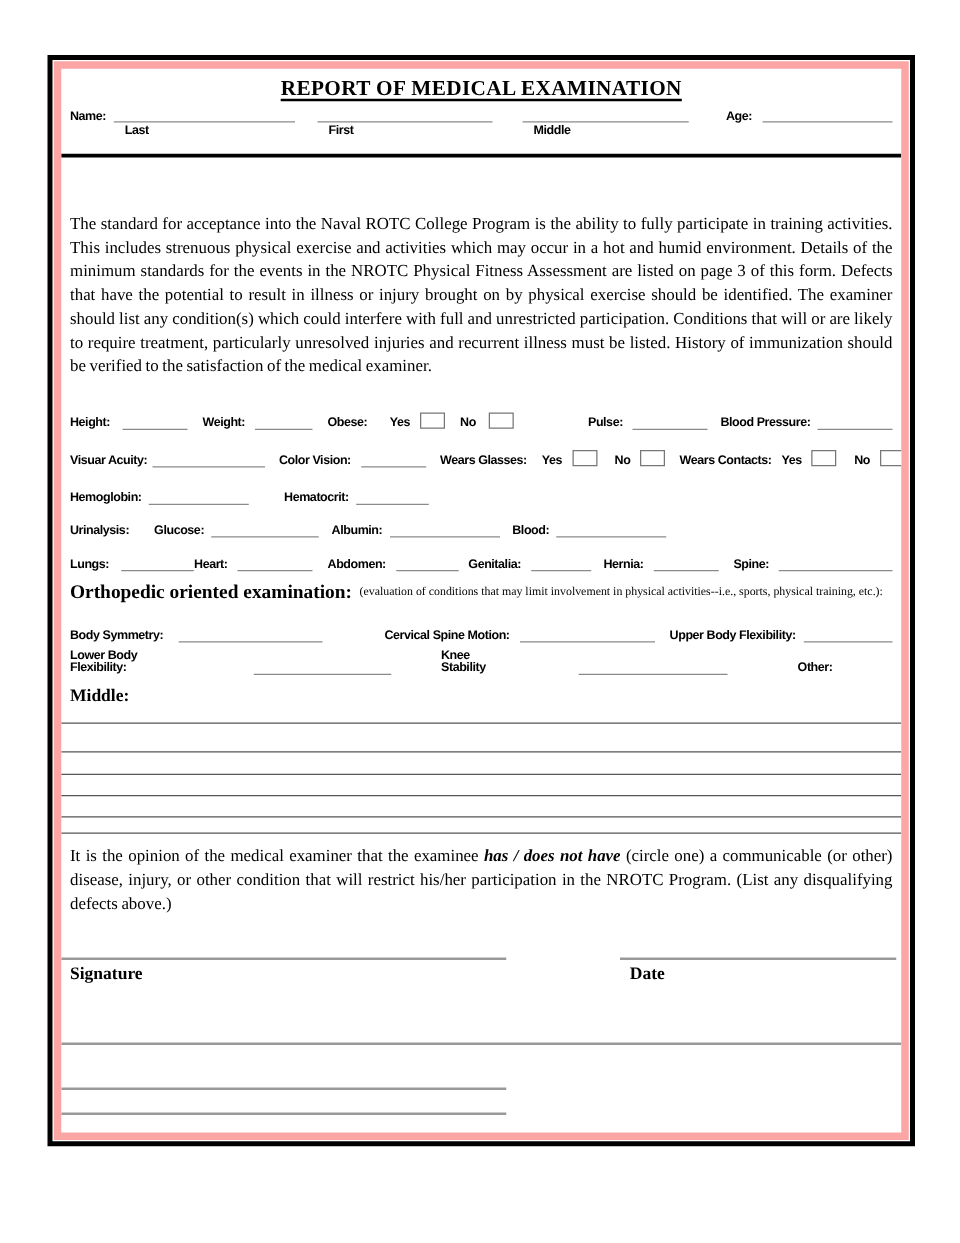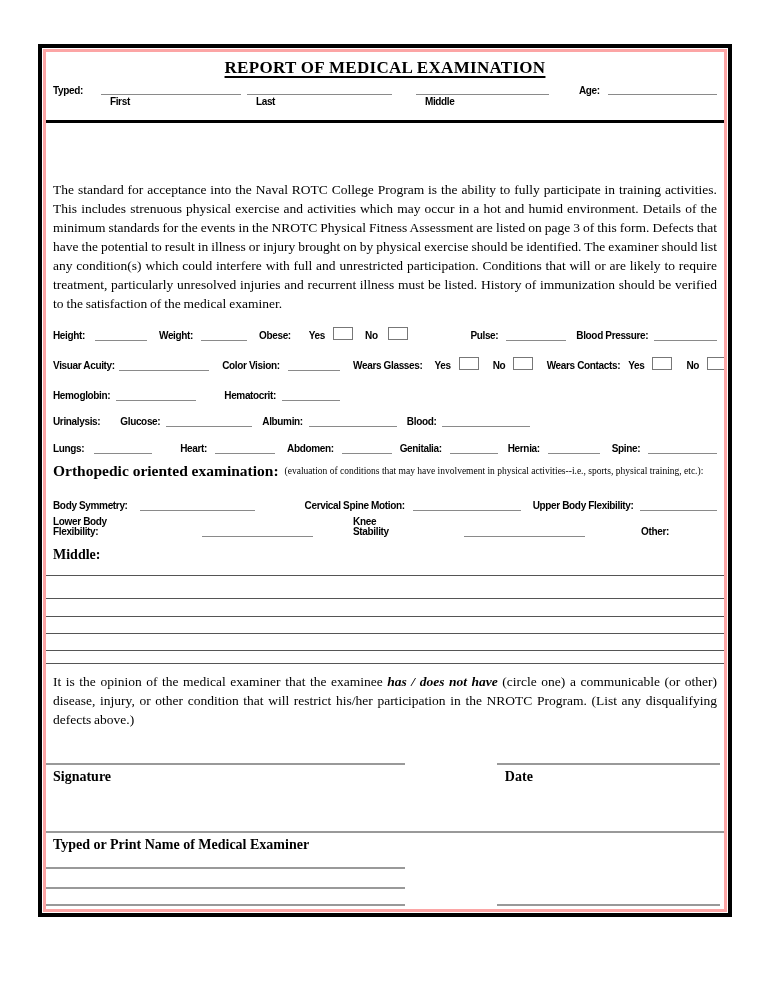--- a/index.html
+++ b/index.html
@@ -1,37 +1,37 @@
 <!DOCTYPE html>
 <html><head>
 <meta charset="utf-8">
 <style>
   html,body{margin:0;padding:0;background:#ffffff;}
   .page{position:relative;width:768px;height:994px;background:#ffffff;font-family:"Liberation Serif",serif;color:#000;}
   .form-outer{position:absolute;left:38px;top:44px;width:686px;height:865px;border:4px solid #000;background:#fff;}
-  .form-inner{position:absolute;left:1px;top:1px;right:1px;bottom:1px;border:3px solid #fca5a5;overflow:hidden;}
+  .form-inner{position:absolute;left:1px;top:1px;right:1px;bottom:1px;border:6px solid #fca5a5;overflow:hidden;}
 
   
   .hdr{position:relative;height:62px;border-bottom:3px solid #000;}
   .title{margin:6px 0 0 0;text-align:center;font-size:17px;font-weight:bold;letter-spacing:.3px;
          text-decoration:underline;text-decoration-thickness:2px;text-underline-offset:3px;}
   .name-row{display:flex;align-items:flex-start;padding:4px 7px 0 7px;}
   .flabel{font-family:"Liberation Sans",sans-serif;font-weight:bold;font-size:10px;letter-spacing:-.35px;line-height:1;}
   .nr-label{margin-top:4px;}
   .nr-field{display:flex;flex-direction:column;}
   .nr-line{height:12px;border-bottom:1.2px solid #8a8a8a;}
   .nr-sub{padding:2px 0 0 9px;}
   .grow{flex:1;}
 
   
   .main{position:relative;height:794px;}
   .h2{position:absolute;top:10px;left:0;right:0;text-align:center;font-size:14px;font-weight:bold;
       text-decoration:underline;text-decoration-thickness:2px;text-underline-offset:2px;margin:0;}
   .para{position:absolute;left:7px;right:7px;margin:0;font-size:13.5px;line-height:19px;text-align:justify;word-spacing:-.5px;}
-  .p-instr{top:57px;}
+  .p-instr{top:43px;}
   .p-opinion{top:549px;}
   .bi{font-weight:bold;font-style:italic;}
 
   .frow{position:absolute;left:7px;right:7px;display:flex;align-items:flex-end;height:16px;}
   .fline{height:12px;border-bottom:1.2px solid #8a8a8a;}
   .cbox{width:20px;height:13px;border:1.5px solid #777;background:#fff;margin-bottom:1px;box-sizing:border-box;}
   .sp{flex:1;min-width:6px;}
 
   .ortho-row{position:absolute;left:7px;right:7px;top:340px;display:flex;align-items:flex-end;}
   .ortho-h{font-size:15.5px;font-weight:bold;line-height:1;}
@@ -51,28 +51,28 @@
 </head>
 <body>
 
 <div class="page">
   <div class="form-outer">
     <div class="form-inner">
 
       <div class="hdr">
         <div class="title">REPORT OF MEDICAL EXAMINATION</div>
         <div class="name-row">
-          <span class="flabel nr-label">Typed:</span>
+          <span class="flabel nr-label">Name:</span>
+          <span class="nr-field" style="margin-left:6px;width:145px;">
+            <span class="nr-line"></span>
+            <span class="flabel nr-sub">Last</span>
+          </span>
           <span class="nr-field" style="margin-left:18px;width:140px;">
             <span class="nr-line"></span>
             <span class="flabel nr-sub">First</span>
-          </span>
-          <span class="nr-field" style="margin-left:6px;width:145px;">
-            <span class="nr-line"></span>
-            <span class="flabel nr-sub">Last</span>
           </span>
           <span class="nr-field" style="margin-left:24px;width:133px;">
             <span class="nr-line"></span>
             <span class="flabel nr-sub">Middle</span>
           </span>
           <span class="flabel nr-label" style="margin-left:30px;">Age:</span>
           <span class="nr-field grow" style="margin-left:8px;">
             <span class="nr-line"></span>
           </span>
         </div>
@@ -132,35 +132,35 @@
         <div class="frow" style="top:262px;">
           <span class="flabel">Hemoglobin:</span>
           <span class="fline" style="width:80px;margin-left:6px;"></span>
           <span class="flabel" style="margin-left:28px;">Hematocrit:</span>
           <span class="fline" style="width:58px;margin-left:6px;"></span>
         </div>
 
         <div class="frow" style="top:315px;justify-content:flex-end;">
           <span class="flabel">Lungs:</span>
           <span class="fline" style="width:58px;margin-left:10px;"></span>
-          <span class="flabel" style="margin-left:28px;">Heart:</span>
+          <span class="flabel" style="margin-left:0;">Heart:</span>
           <span class="fline" style="width:60px;margin-left:8px;"></span>
           <span class="flabel" style="margin-left:12px;">Abdomen:</span>
           <span class="fline" style="width:50px;margin-left:8px;"></span>
           <span class="flabel" style="margin-left:8px;">Genitalia:</span>
           <span class="fline" style="width:48px;margin-left:8px;"></span>
           <span class="flabel" style="margin-left:10px;">Hernia:</span>
           <span class="fline" style="width:52px;margin-left:8px;"></span>
           <span class="flabel" style="margin-left:12px;">Spine:</span>
           <span class="fline grow" style="margin-left:8px;"></span>
         </div>
 
         <div class="ortho-row">
           <span class="ortho-h">Orthopedic oriented examination:</span>
-          <span class="ortho-note">(evaluation of conditions that may have involvement in physical activities--i.e., sports, physical training, etc.):</span>
+          <span class="ortho-note">(evaluation of conditions that may limit involvement in physical activities--i.e., sports, physical training, etc.):</span>
         </div>
 
         <div class="frow" style="top:372px;">
           <span class="flabel">Body Symmetry:</span>
           <span class="fline" style="width:115px;margin-left:12px;"></span>
           <span class="flabel" style="margin-left:10px;padding-left:40px;">Cervical Spine Motion:</span>
           <span class="fline" style="width:108px;margin-left:8px;"></span>
           <span class="flabel" style="margin-left:12px;">Upper Body Flexibility:</span>
           <span class="fline grow" style="margin-left:6px;"></span>
         </div>
@@ -183,21 +183,20 @@
         <div class="rline" style="top:540px;"></div>
 
         <p class="para p-opinion"><span>It is the opinion of the medical examiner that the examinee </span><span class="bi">has / does not have</span><span> (circle one) a communicable (or other) disease, injury, or other condition that will restrict his/her participation in the NROTC Program.  (List any disqualifying defects above.)</span></p>
 
         <div class="sigline left-col" style="top:640px;"></div>
         <div class="sigline right-col" style="top:640px;"></div>
         <div class="blabel lab-left" style="top:646px;">Signature</div>
         <div class="blabel lab-right" style="top:646px;">Date</div>
 
         <div class="fullline" style="top:708px;"></div>
-        <div class="blabel lab-left" style="top:714px;">Typed or Print Name of Medical Examiner</div>
 
         <div class="sigline left-col" style="top:744px;"></div>
         <div class="sigline left-col" style="top:764px;"></div>
         <div class="sigline left-col" style="top:781px;"></div>
         <div class="sigline right-col" style="top:781px;"></div>
         <div class="blabel lab-left" style="top:785px;">Address of Medical Examiner</div>
         <div class="blabel lab-right" style="top:785px;">Phone Number</div>
 
       </div>
     </div>

